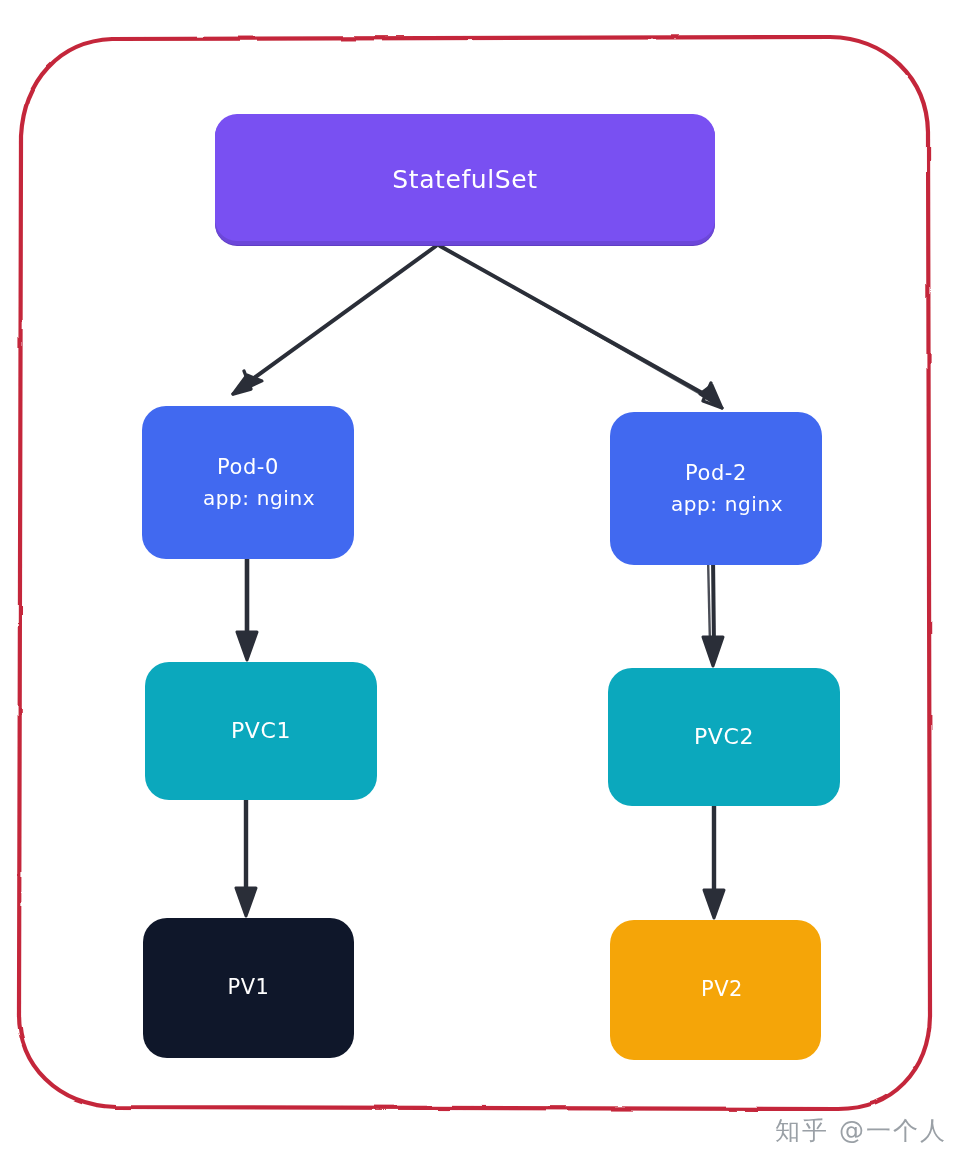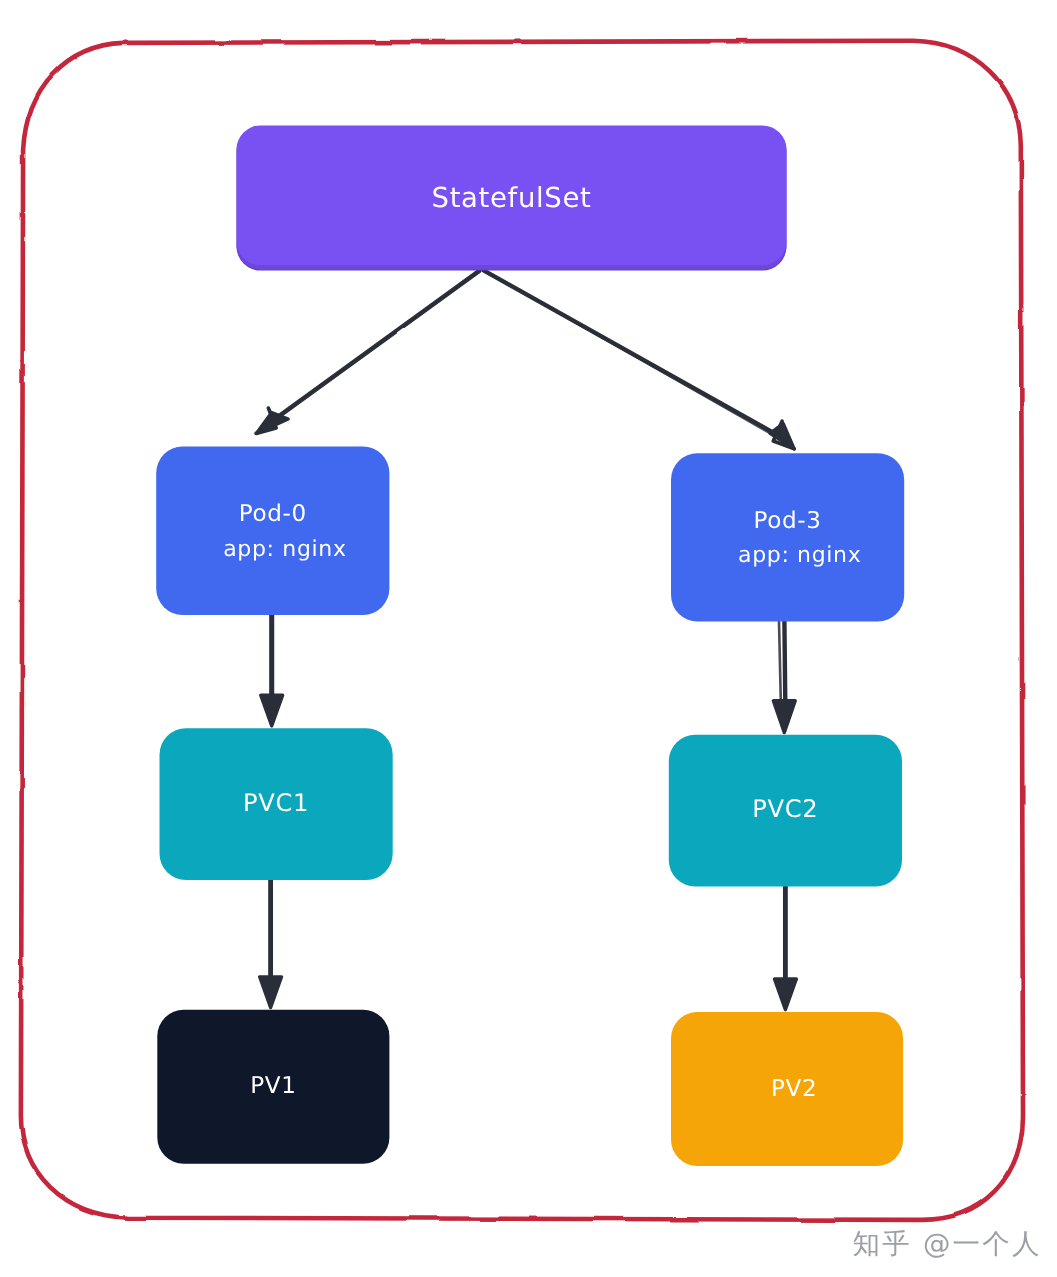--- a/index.html
+++ b/index.html
@@ -63,21 +63,21 @@
     height: 153px;
     border-radius: 24px;
     font-size: 21px;
   }
   .node.pod .sub {
     font-size: 20px;
     margin-top: 3px;
     margin-left: 22px;
   }
   .node.pvc {
-    width: 212px;
+    width: 232px;
     height: 138px;
     border-radius: 24px;
     font-size: 22px;
   }
   .node.pv {
     width: 211px;
     height: 140px;
     border-radius: 24px;
     font-size: 21px;
   }
@@ -170,21 +170,21 @@
   <div class="node statefulset" style="background:#7950f2; box-shadow: inset 0 -4px 0 0 rgba(0,0,0,0.10), 0 1px 0 0 #5f3dc4;">
     <span class="node-label">StatefulSet</span>
   </div>
 
   <div class="node pod pod-0" style="background:#4169f0;">
     <span class="node-label">Pod-0</span>
     <span class="node-label sub">app: nginx</span>
   </div>
 
   <div class="node pod pod-1" style="background:#4169f0;">
-    <span class="node-label">Pod-3</span>
+    <span class="node-label">Pod-2</span>
     <span class="node-label sub">app: nginx</span>
   </div>
 
   <div class="node pvc pvc-1" style="background:#0ba8bd;">
     <span class="node-label">PVC1</span>
   </div>
 
   <div class="node pvc pvc-2" style="background:#0ba8bd;">
     <span class="node-label">PVC2</span>
   </div>

